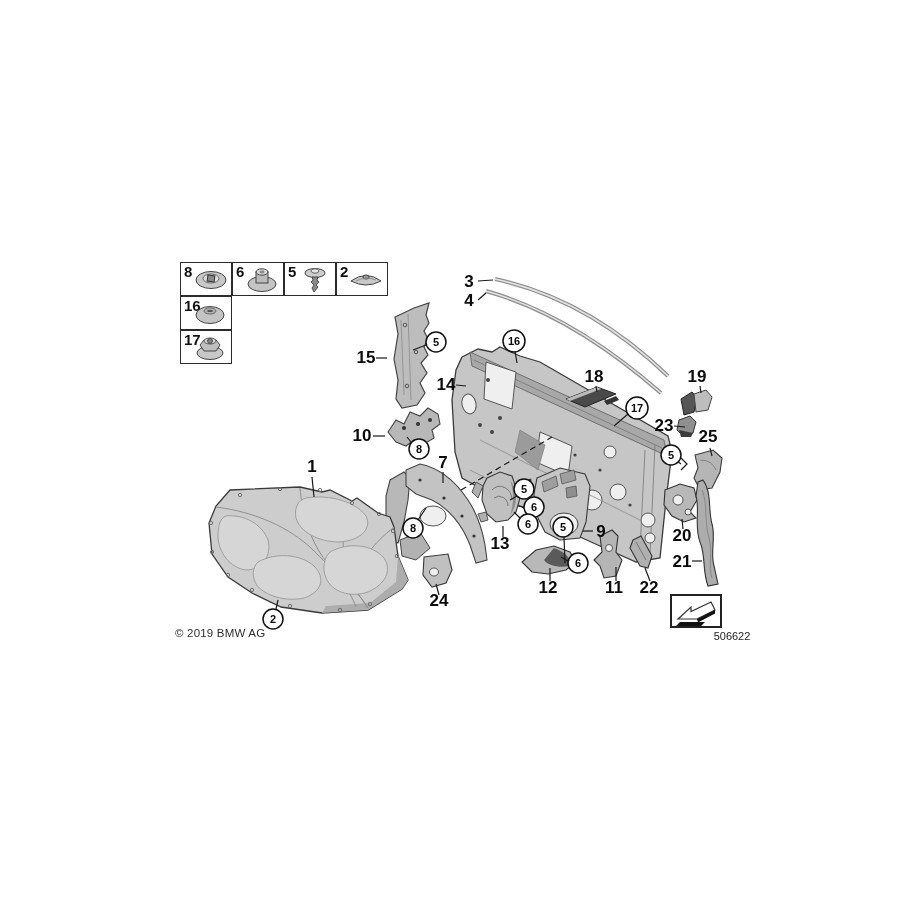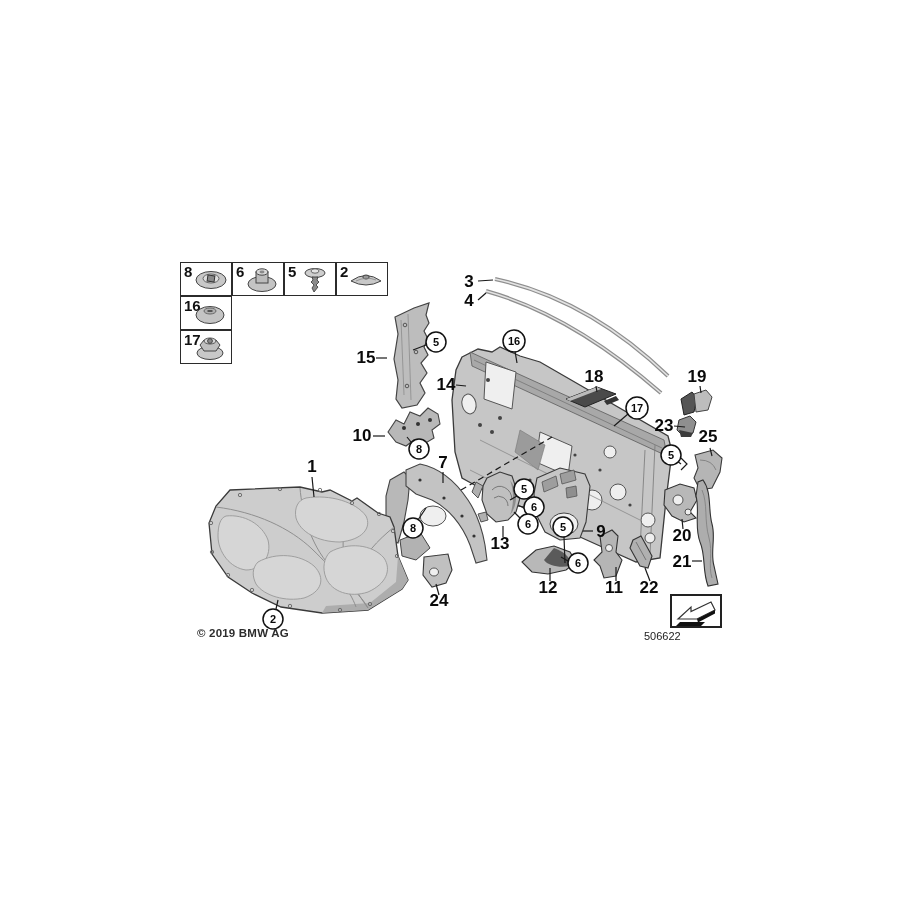--- a/index.html
+++ b/index.html
@@ -4,23 +4,23 @@
 <style>
   html,body{margin:0;padding:0;background:#fff;}
   .stage{position:relative;width:900px;height:900px;background:#fff;overflow:hidden;
          font-family:"Liberation Sans",sans-serif;}
   .drawing{position:absolute;left:0;top:0;}
   
   .ftable{position:absolute;left:180px;top:262px;}
   .fcell{position:absolute;width:52px;height:34px;border:1px solid #2b2b2b;background:#fff;box-sizing:border-box;}
   .fnum{position:absolute;left:3px;top:1px;font-size:15px;font-weight:bold;color:#111;line-height:1;}
   .ficon{position:absolute;right:1px;top:3px;}
-  .copyright{position:absolute;left:197px;top:627px;font-size:11.5px;font-weight:bold;color:#2d2d2d;letter-spacing:.2px;}
+  .copyright{position:absolute;left:175px;top:627px;font-size:11.5px;font-weight:normal;color:#2d2d2d;letter-spacing:.2px;}
   .legendbox{position:absolute;left:670px;top:594px;width:52px;height:34px;border:2px solid #222;background:#fff;box-sizing:border-box;}
-  .legendnum{position:absolute;left:644px;top:630px;width:64px;font-size:11px;color:#222;}
+  .legendnum{position:absolute;left:700px;top:630px;width:64px;text-align:center;font-size:11px;color:#222;}
   text.lbl{font-family:"Liberation Sans",sans-serif;font-size:17px;font-weight:bold;fill:#0a0a0a;}
   text.clbl{font-family:"Liberation Sans",sans-serif;font-size:11px;font-weight:bold;fill:#0a0a0a;}
 </style>
 </head>
 <body>
 
 <div class="stage">
 
   <svg class="drawing" width="900" height="900" viewBox="0 0 900 900">
 

